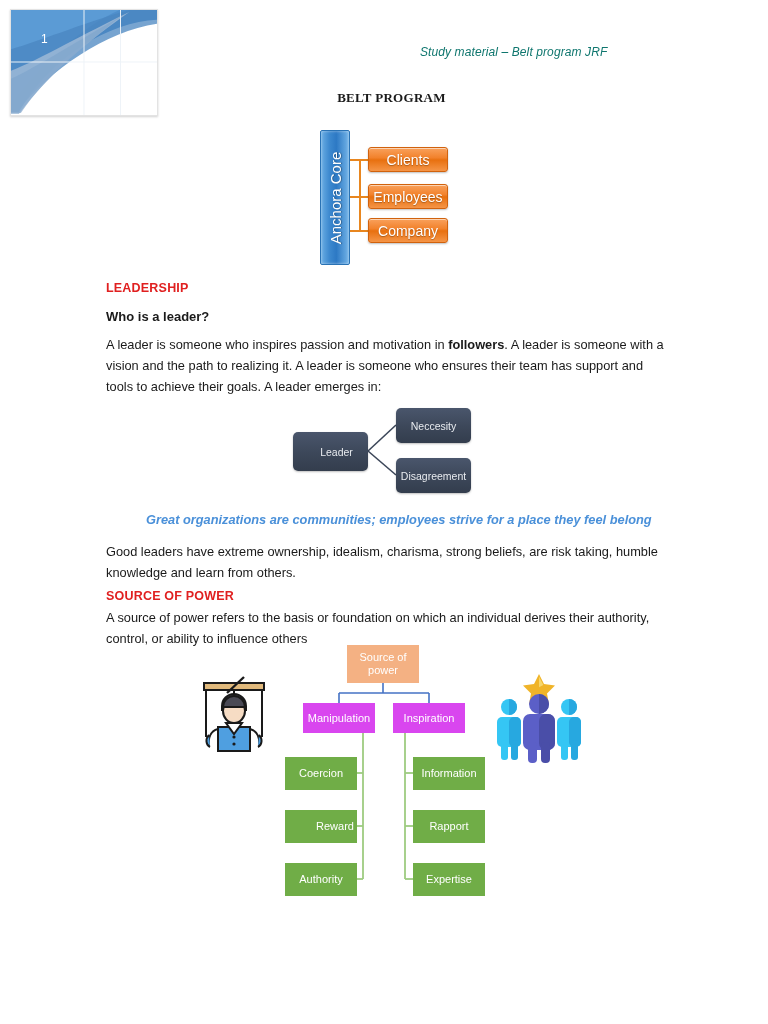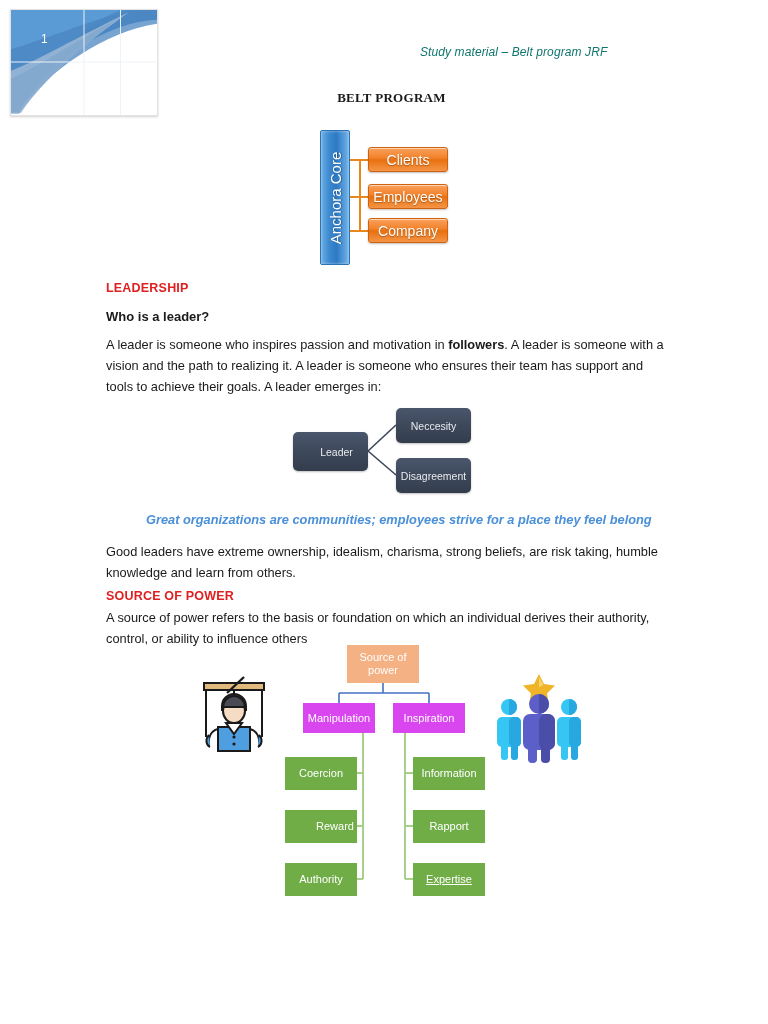--- a/index.html
+++ b/index.html
@@ -135,21 +135,21 @@
   .sop-root { left: 62px; top: 0; width: 72px; height: 38px; background: #f4b183; }
   .sop-mid  { top: 58px; width: 72px; height: 30px; background: #d946ef; }
   .sop-mid.left { left: 18px; }
   .sop-mid.right { left: 108px; }
   .sop-leaf { width: 72px; height: 33px; background: #70ad47; }
   .sop-leaf.l1 { left: 0;   top: 112px; }
   .sop-leaf.l2 { left: 0;   top: 165px; padding-left: 28px; }
   .sop-leaf.l3 { left: 0;   top: 218px; }
   .sop-leaf.r1 { left: 128px; top: 112px; }
   .sop-leaf.r2 { left: 128px; top: 165px; }
-  .sop-leaf.r3 { left: 128px; top: 218px; text-decoration: underline; }
+  .sop-leaf.r3 { left: 128px; top: 218px; }
 
   
   .puppet-ill { position: absolute; left: 196px; top: 673px; width: 76px; height: 82px; }
   .team-ill   { position: absolute; left: 489px; top: 668px; width: 100px; height: 95px; }
   .puppet-ill svg, .team-ill svg { display: block; width: 100%; height: 100%; }
 </style>
 </head>
 <body>
 
 <div class="slide-thumb">

